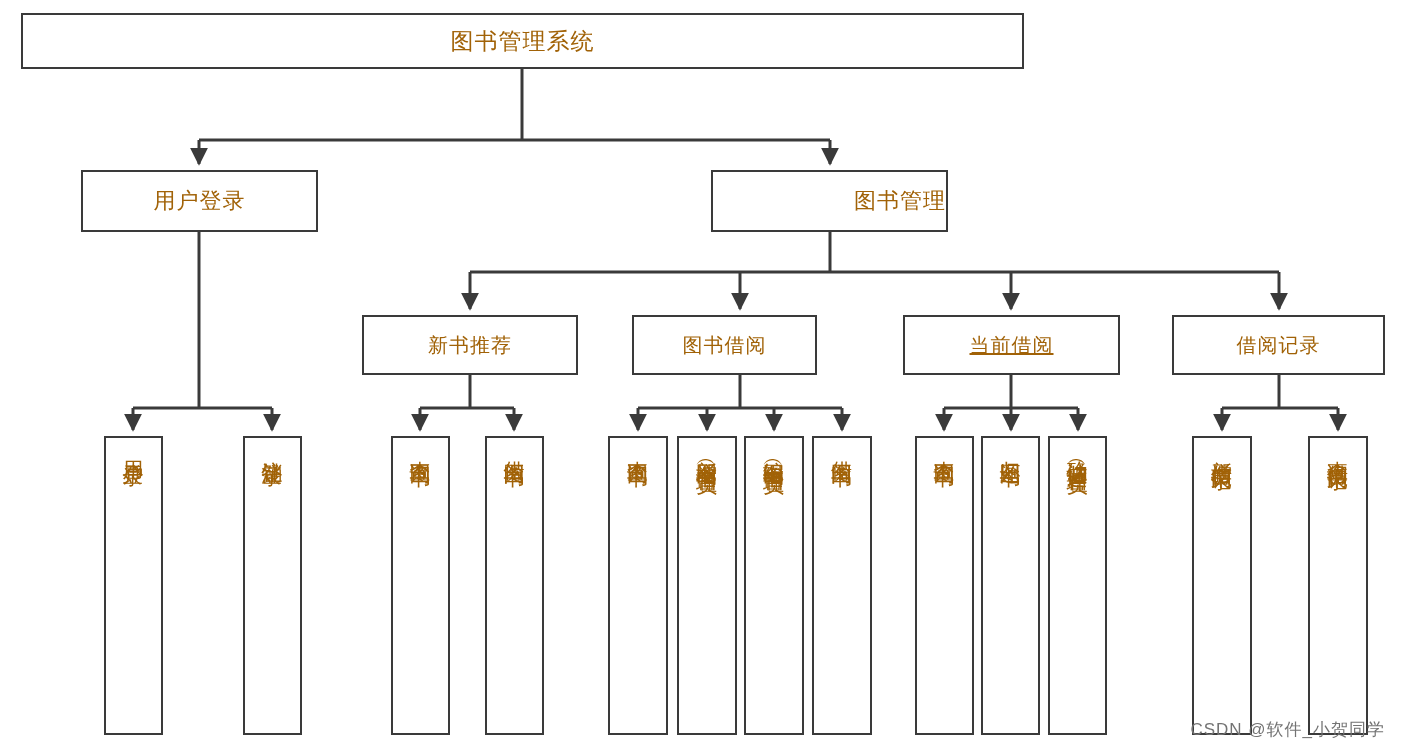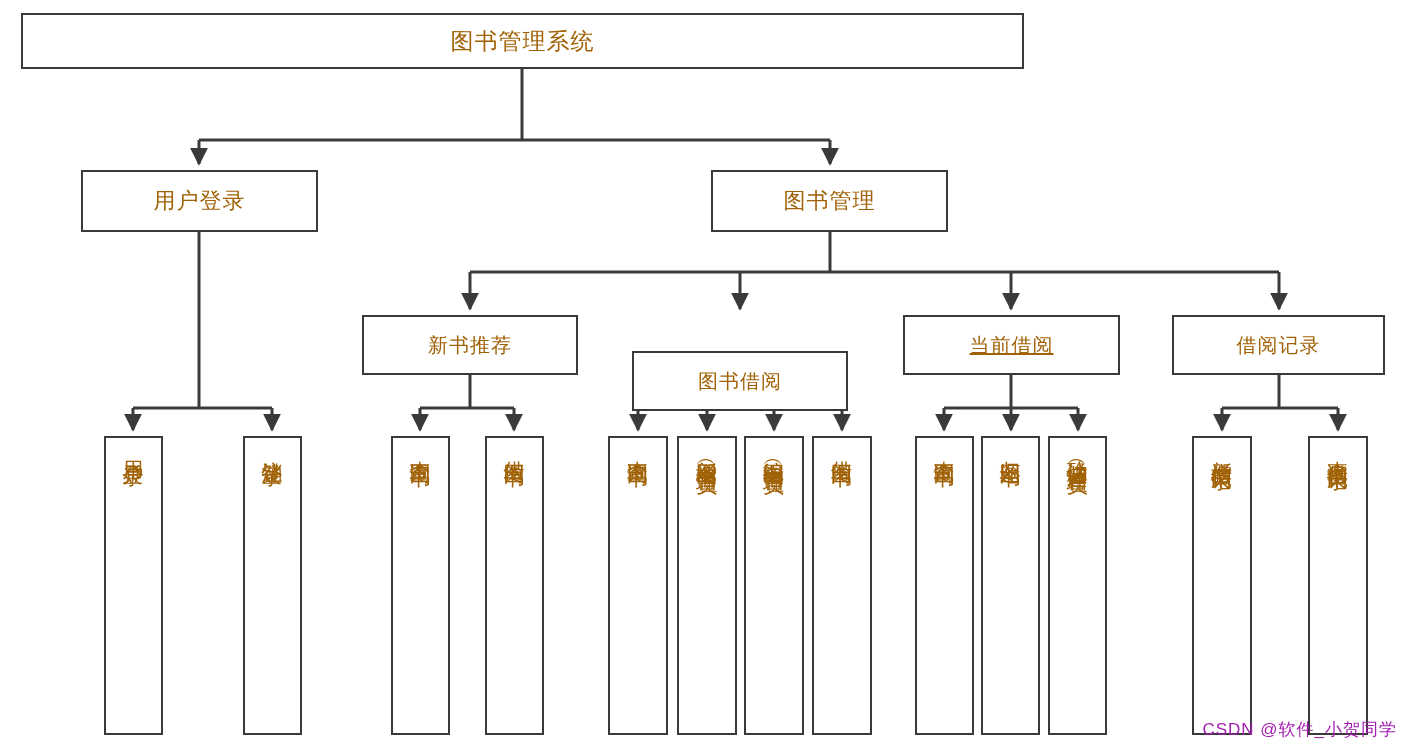--- a/index.html
+++ b/index.html
@@ -55,24 +55,24 @@
     letter-spacing: 2px;
     line-height: 1;
     white-space: nowrap;
   }
   .htext {
     white-space: nowrap;
     letter-spacing: 1px;
   }
   .watermark {
     position: absolute;
-    right: 8px;
+    right: 20px;
     bottom: 6px;
     font-size: 17px;
-    color: #a21caf;
+    color: #737373;
     letter-spacing: 1px;
     white-space: nowrap;
   }
 </style>
 </head>
 <body>
 
 <div id="canvas">
 
   <svg class="edges" viewBox="0 0 1405 747">
@@ -125,28 +125,28 @@
     </g>
   </svg>
 
   <div class="node root" style="left:21px; top:13px; width:1003px; height:56px;">
     <span class="htext">图书管理系统</span>
   </div>
 
   <div class="node lvl2" style="left:81px; top:170px; width:237px; height:62px;">
     <span class="htext">用户登录</span>
   </div>
-  <div class="node lvl2" style="left:711px; top:170px; width:237px; height:62px;">
+  <div class="node lvl2" style="left:711px; top:170px; width:237px; height:62px;justify-content:flex-end;">
     <span class="htext">图书管理</span>
   </div>
 
   <div class="node lvl3" style="left:362px; top:315px; width:216px; height:60px;">
     <span class="htext">新书推荐</span>
   </div>
-  <div class="node lvl3" style="left:632px; top:315px; width:216px; height:60px;margin-top:36px;">
+  <div class="node lvl3" style="left:632px; top:315px; width:185px; height:60px;">
     <span class="htext">图书借阅</span>
   </div>
   <div class="node lvl3" style="left:903px; top:315px; width:217px; height:60px;text-decoration:underline;">
     <span class="htext">当前借阅</span>
   </div>
   <div class="node lvl3" style="left:1172px; top:315px; width:213px; height:60px;">
     <span class="htext">借阅记录</span>
   </div>
 
   <div class="node leaf" style="left:104px; top:436px; width:59px; height:299px;">

